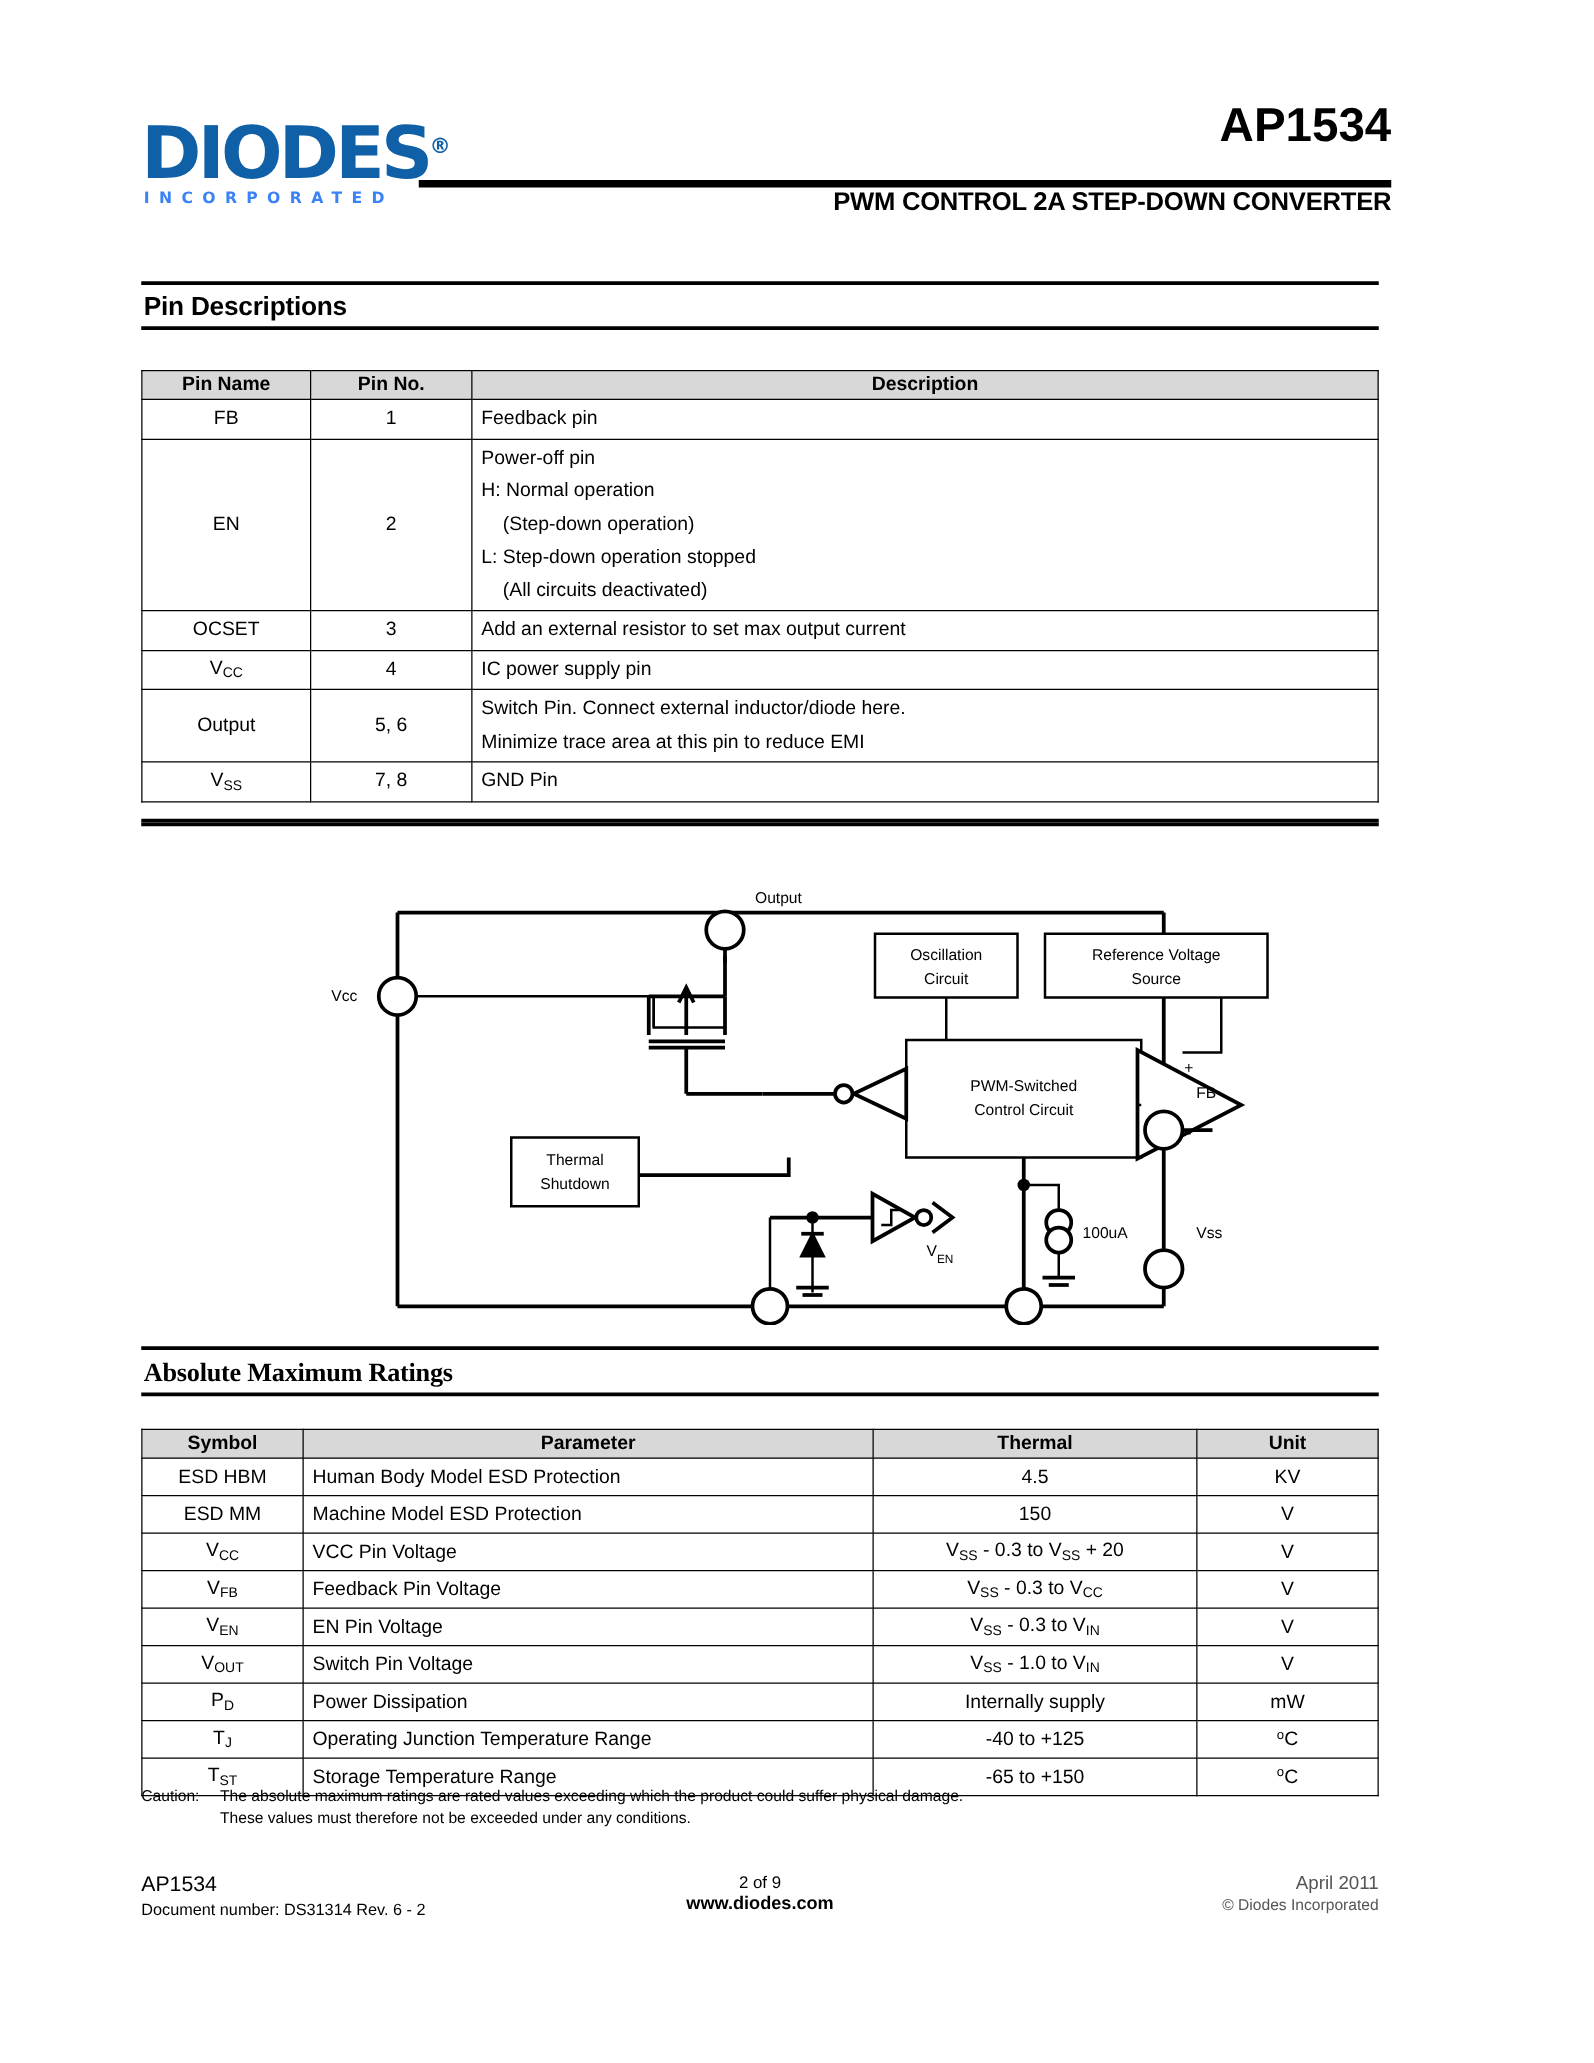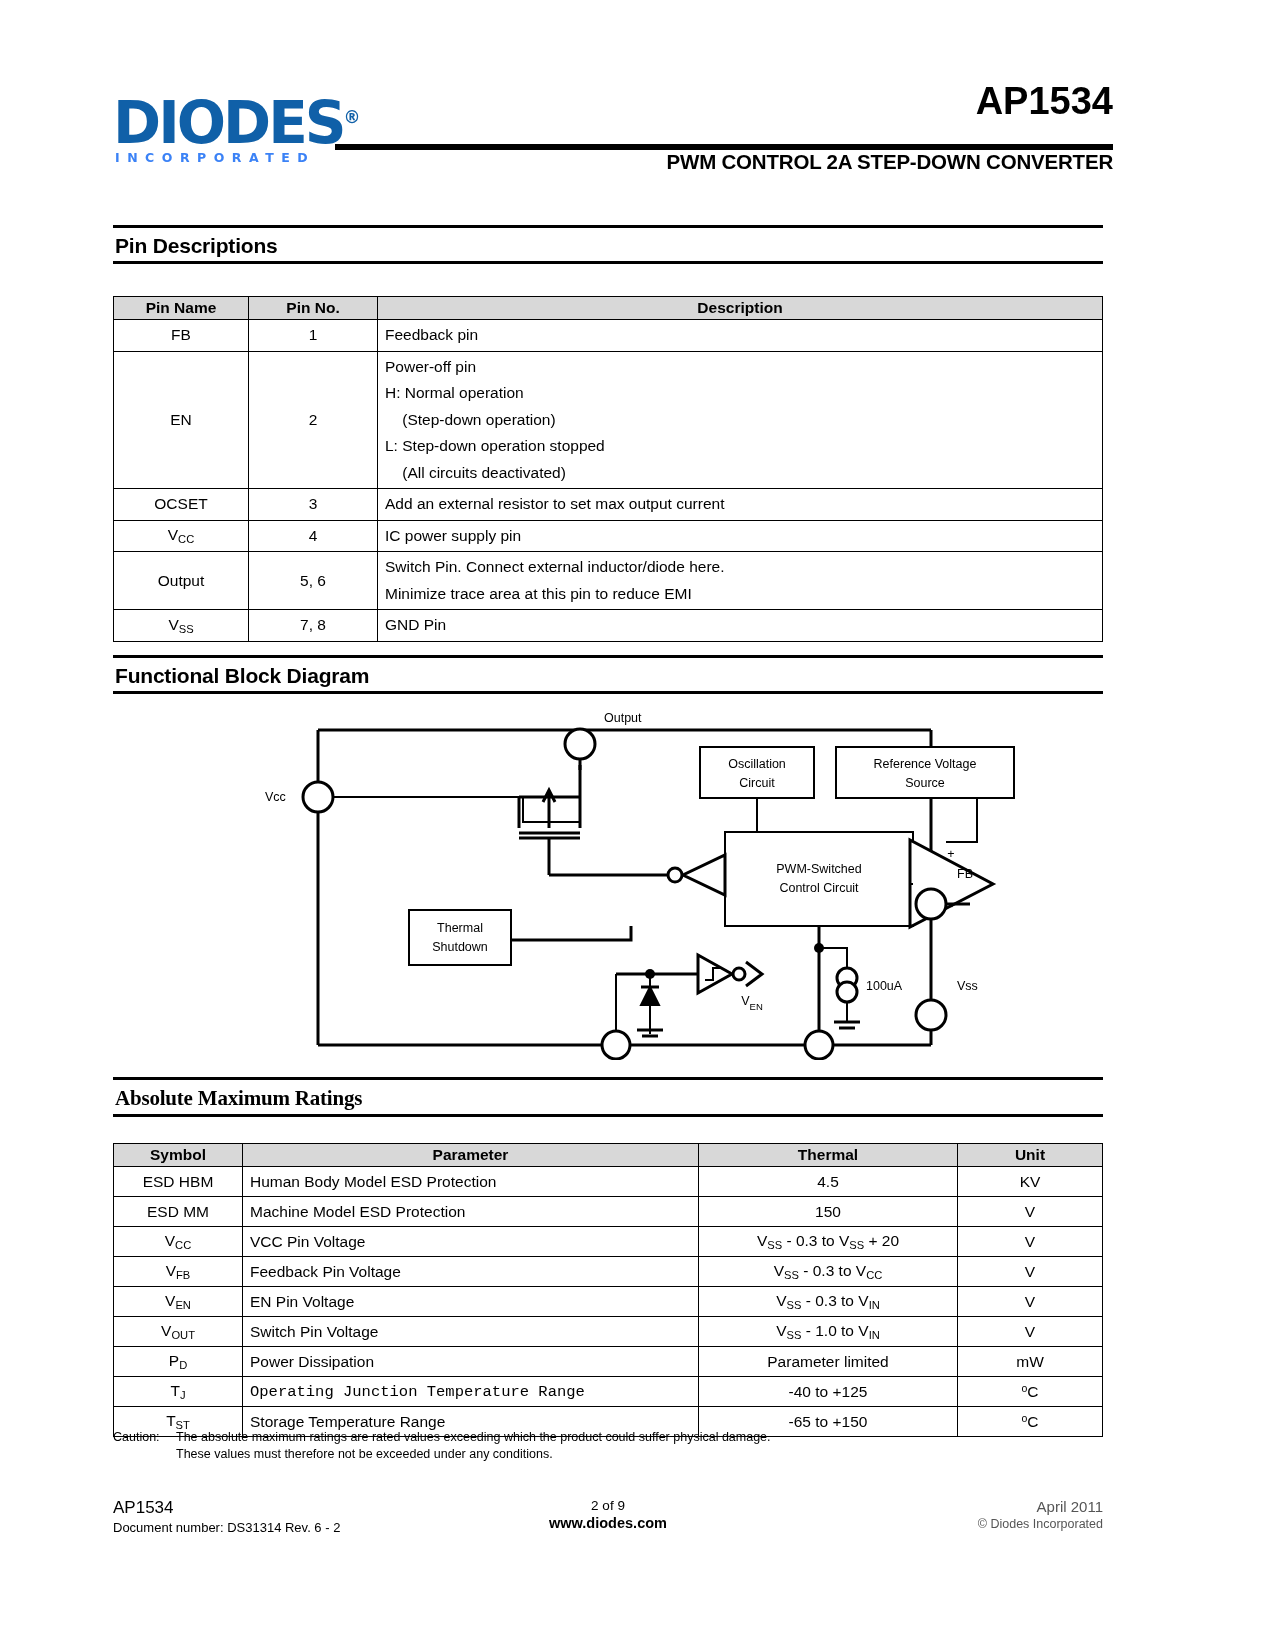--- a/index.html
+++ b/index.html
@@ -176,21 +176,20 @@
           <td class="c">7, 8</td>
           <td class="l desc">
             <div>GND Pin</div>
           </td>
         </tr>
       </tbody>
   </table>
 
   <div class="section" style="top:655px;">
     <div class="section-rule-top"></div>
-    <div class="section-title">Functional Block Diagram</div>
     <div class="section-rule-bot"></div>
   </div>
 
   <div class="diagram">
     <svg width="990" height="360" viewBox="0 0 990 360" xmlns="http://www.w3.org/2000/svg">
       <g fill="none" stroke="#000" stroke-width="3">
 
         <path d="M205 30 L205 345"></path>
 
         <path d="M205 30 L818 30"></path>
@@ -372,26 +371,26 @@
         </tr>
         <tr>
           <td class="c">V<sub>OUT</sub></td>
           <td class="l" style="padding-left: 7px; margin-top: 32px;">Switch Pin Voltage</td>
           <td class="c">V<sub>SS</sub> - 1.0 to V<sub>IN</sub></td>
           <td class="c">V</td>
         </tr>
         <tr>
           <td class="c">P<sub>D</sub></td>
           <td class="l" style="padding-left: 7px;">Power Dissipation</td>
-          <td class="c">Parameter limited</td>
+          <td class="c">Internally supply</td>
           <td class="c">mW</td>
         </tr>
         <tr>
           <td class="c">T<sub>J</sub></td>
-          <td class="l" style="padding-left: 7px; font-family: Liberation Mono, monospace;">Operating Junction Temperature Range</td>
+          <td class="l" style="padding-left: 7px;">Operating Junction Temperature Range</td>
           <td class="c">-40 to +125</td>
           <td class="c"><sup>o</sup>C</td>
         </tr>
         <tr>
           <td class="c">T<sub>ST</sub></td>
           <td class="l" style="padding-left: 7px;">Storage Temperature Range</td>
           <td class="c">-65 to +150</td>
           <td class="c"><sup>o</sup>C</td>
         </tr>
       </tbody>

